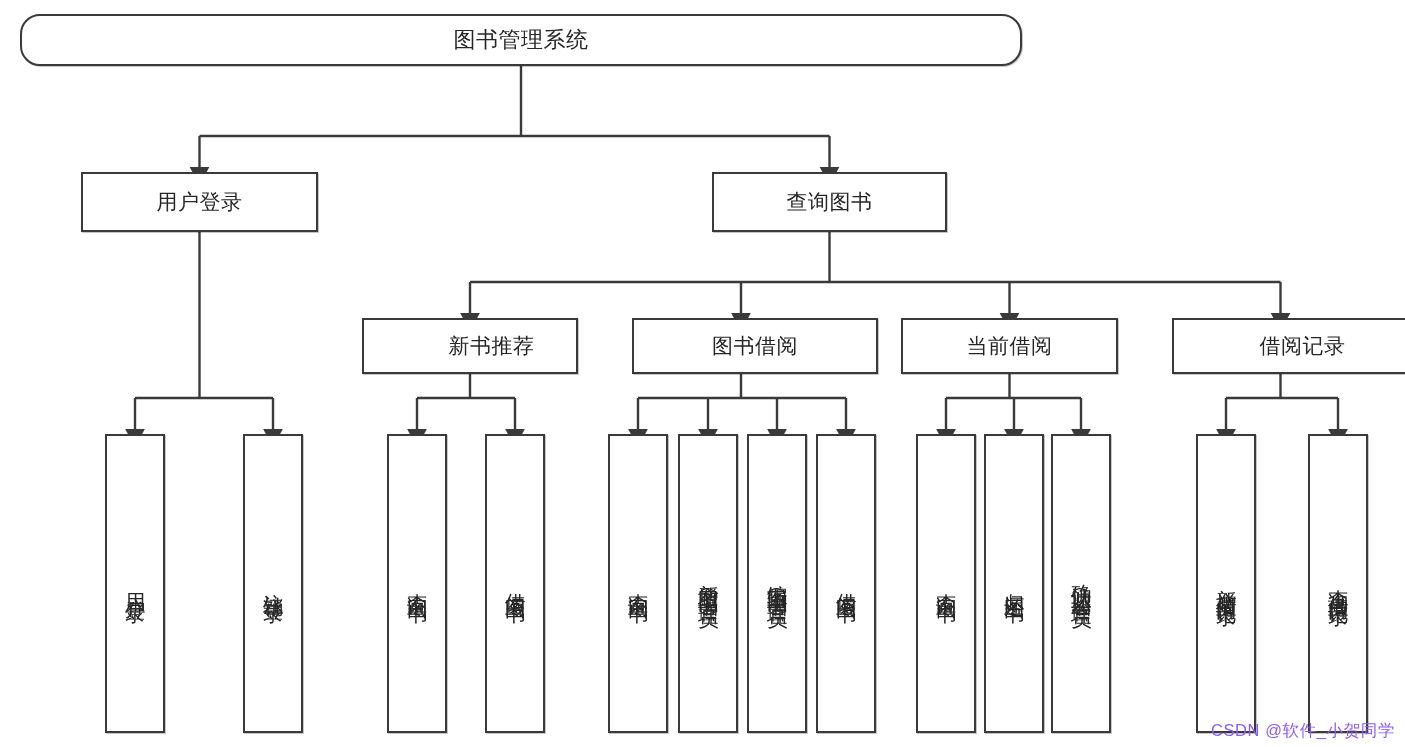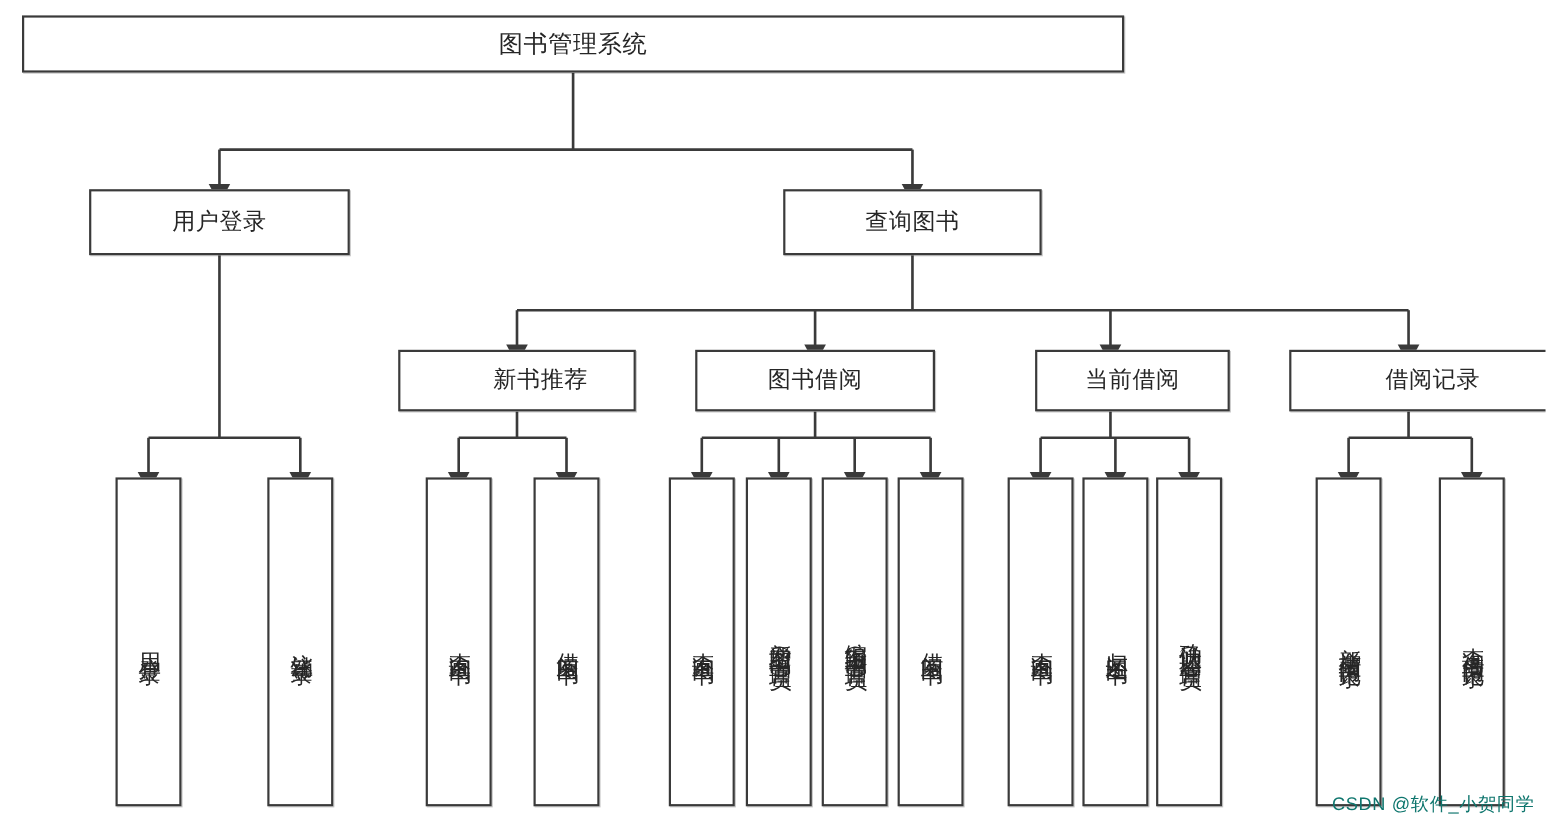--- a/index.html
+++ b/index.html
@@ -43,26 +43,26 @@
   .node.vertical .node-label {
     writing-mode: vertical-rl;
     text-orientation: upright;
     white-space: normal;
     letter-spacing: 3.5px;
     font-size: 20.5px;
     line-height: 1;
     max-height: 100%;
   }
   .node.root .node-label { font-size: 22px; }
-  .node.root { border-width: 2.6px; }
+  .node.root { border-width: 2.6px; border-radius: 20px; }
   #watermark {
     position: absolute;
     right: 10px;
     bottom: 5px;
-    color: #0f766e;
+    color: #8b5cf6;
     font-size: 16.5px;
     letter-spacing: 0.6px;
     white-space: nowrap;
     pointer-events: none;
   }
 </style>
 </head>
 <body>
 
 <div id="diagram-root">
@@ -114,24 +114,24 @@
       </div>
       <div class="node" style="left: 81px; top: 172px; width: 237px; height: 60px;">
         <div class="node-label">用户登录</div>
       </div>
       <div class="node" style="left: 712px; top: 172px; width: 235px; height: 60px;">
         <div class="node-label">查询图书</div>
       </div>
       <div class="node" style="left: 362px; top: 318px; width: 216px; height: 56px; padding-left: 43px;">
         <div class="node-label">新书推荐</div>
       </div>
-      <div class="node" style="left: 632px; top: 318px; width: 218px; height: 56px;">
+      <div class="node" style="left: 632px; top: 318px; width: 246px; height: 56px;">
         <div class="node-label">图书借阅</div>
       </div>
-      <div class="node" style="left: 901px; top: 318px; width: 177px; height: 56px; margin-left: 40px;">
+      <div class="node" style="left: 901px; top: 318px; width: 217px; height: 56px;">
         <div class="node-label">当前借阅</div>
       </div>
       <div class="node" style="left: 1172px; top: 318px; width: 261px; height: 56px;">
         <div class="node-label">借阅记录</div>
       </div>
       <div class="node vertical" style="left: 105px; top: 434px; width: 60px; height: 299px;">
         <div class="node-label">用户登录</div>
       </div>
       <div class="node vertical" style="left: 243px; top: 434px; width: 60px; height: 299px;">
         <div class="node-label">注销登录</div>

